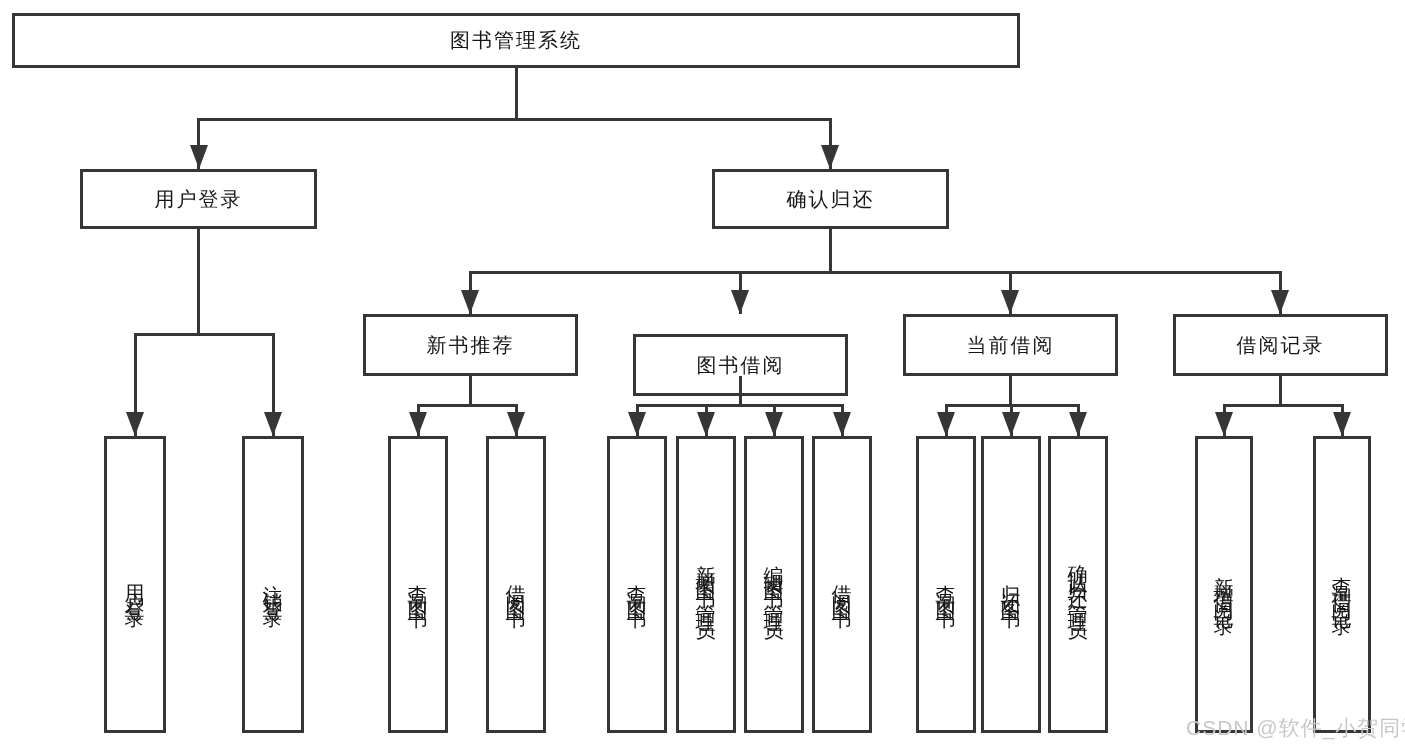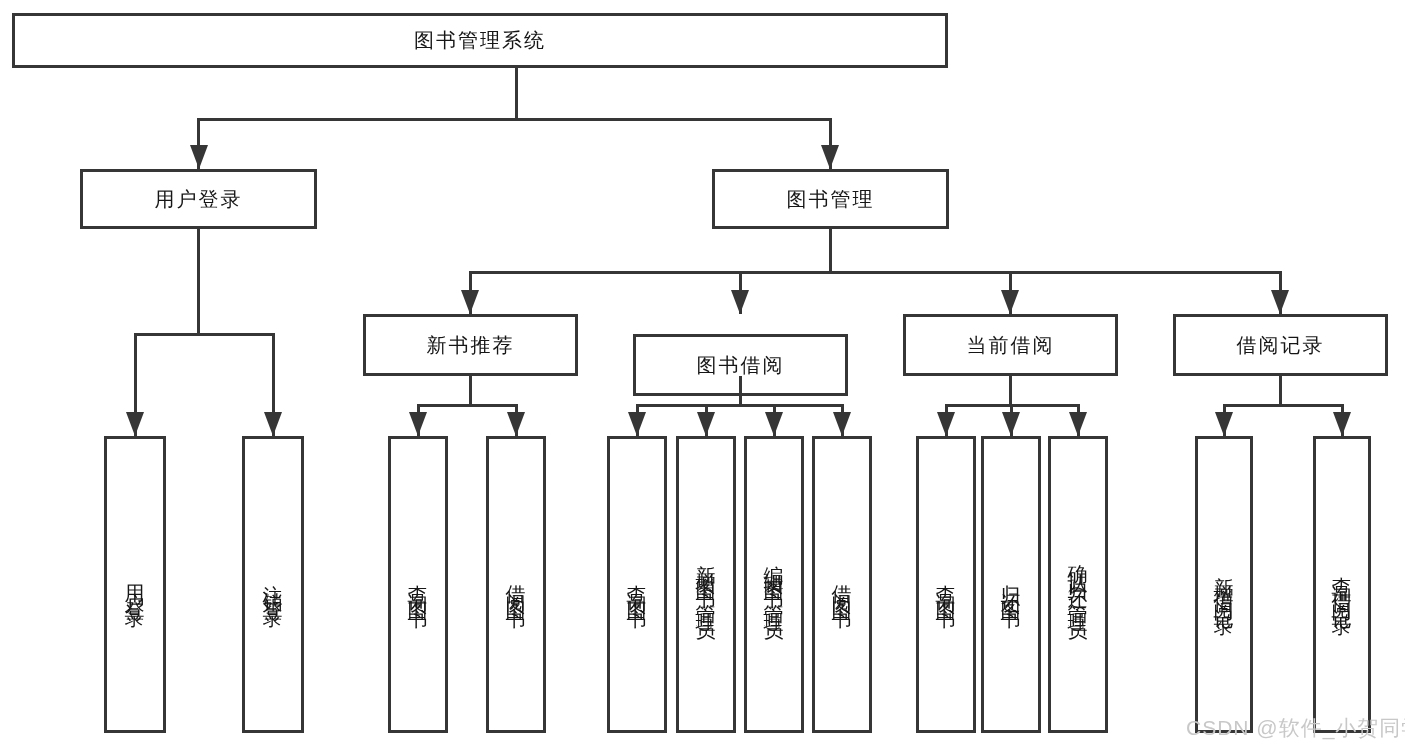--- a/index.html
+++ b/index.html
@@ -53,36 +53,36 @@
     font-family:"Liberation Sans", sans-serif;
     letter-spacing:1px;
     white-space:nowrap;
   }
 </style>
 </head>
 <body>
 
 <div id="canvas">
 
-  <div class="box" style="left:12px;top:13px;width:936px;height:55px;">
+  <div class="box" style="left:12px;top:13px;width:1008px;height:55px;">
     <span>图书管理系统</span>
   </div>
 
   <div class="v" style="left:515px;top:68px;height:53px;"></div>
   <div class="h" style="left:197px;top:118px;width:635px;"></div>
   <div class="v" style="left:197px;top:118px;height:51px;"></div>
   <div class="ah" style="left:190px;top:145px;"></div>
   <div class="v" style="left:829px;top:118px;height:51px;"></div>
   <div class="ah" style="left:821px;top:145px;"></div>
 
   <div class="box" style="left:80px;top:169px;width:237px;height:60px;">
     <span>用户登录</span>
   </div>
   <div class="box" style="left:712px;top:169px;width:237px;height:60px;">
-    <span>图书管理</span>
+    <span>确认归还</span>
   </div>
 
   <div class="v" style="left:197px;top:228px;height:108px;"></div>
   <div class="h" style="left:134px;top:333px;width:141px;"></div>
   <div class="v" style="left:134px;top:333px;height:103px;"></div>
   <div class="ah" style="left:126px;top:412px;"></div>
   <div class="v" style="left:272px;top:333px;height:103px;"></div>
   <div class="ah" style="left:264px;top:412px;"></div>
 
   <div class="v" style="left:829px;top:228px;height:46px;"></div>

